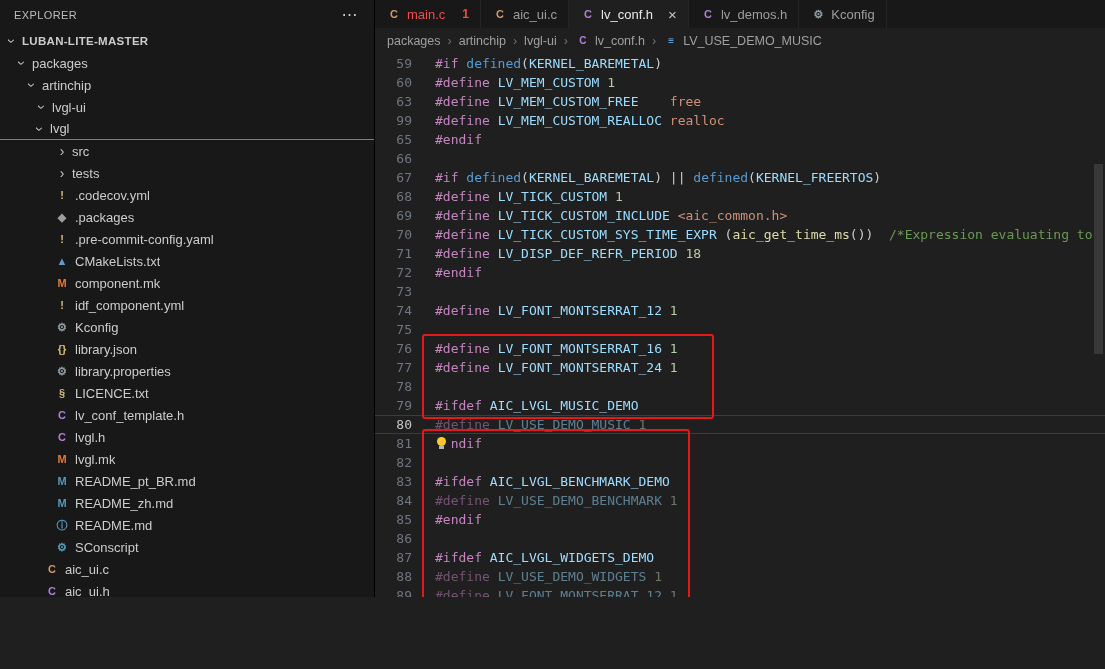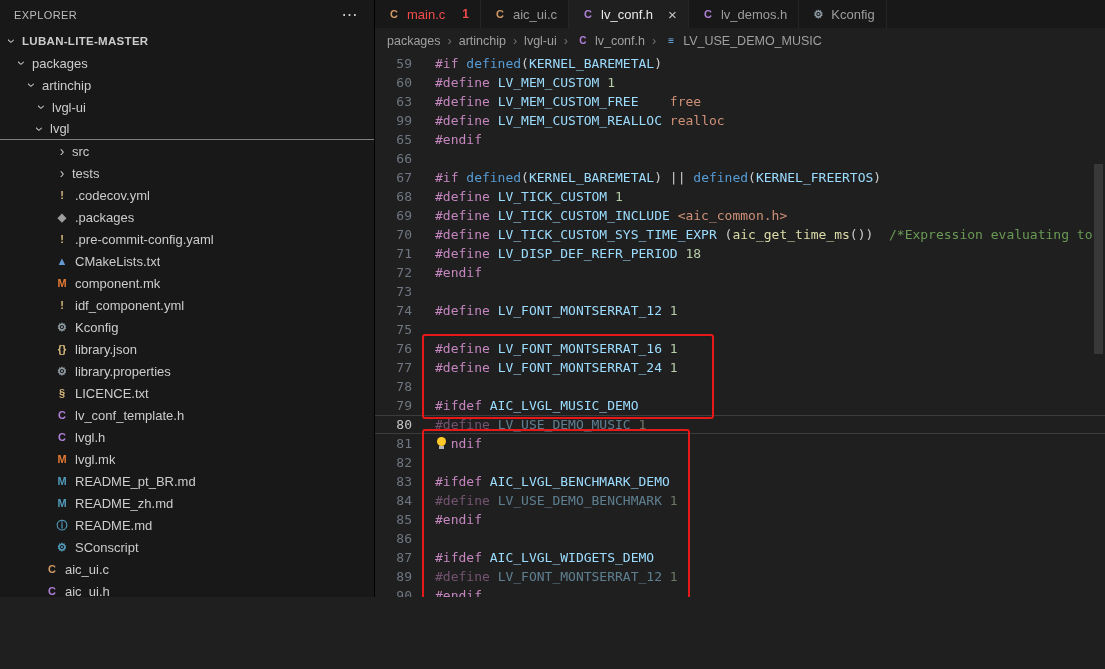--- a/index.html
+++ b/index.html
@@ -252,19 +252,20 @@
           <span class="bulb"></span>
         </div>
         <div class="crow current"><span class="gut">80</span><span class="ctext dim"><span class="tk-k">#define </span><span class="tk-m">LV_USE_DEMO_MUSIC </span><span class="tk-num">1</span></span></div>
         <div class="crow"><span class="gut">81</span><span class="ctext"><span class="tk-k">#endif</span></span></div>
         <div class="crow"><span class="gut">82</span><span class="ctext"></span></div>
         <div class="crow"><span class="gut">83</span><span class="ctext"><span class="tk-k">#ifdef </span><span class="tk-m">AIC_LVGL_BENCHMARK_DEMO</span></span></div>
         <div class="crow"><span class="gut">84</span><span class="ctext dim"><span class="tk-k">#define </span><span class="tk-m">LV_USE_DEMO_BENCHMARK </span><span class="tk-num">1</span></span></div>
         <div class="crow"><span class="gut">85</span><span class="ctext"><span class="tk-k">#endif</span></span></div>
         <div class="crow"><span class="gut">86</span><span class="ctext"></span></div>
         <div class="crow"><span class="gut">87</span><span class="ctext"><span class="tk-k">#ifdef </span><span class="tk-m">AIC_LVGL_WIDGETS_DEMO</span></span></div>
+        <div class="crow"><span class="gut">88</span><span class="ctext dim"><span class="tk-k">#define </span><span class="tk-m">LV_USE_DEMO_WIDGETS </span><span class="tk-num">1</span></span></div>
         <div class="crow"><span class="gut">89</span><span class="ctext dim"><span class="tk-k">#define </span><span class="tk-m">LV_FONT_MONTSERRAT_12 </span><span class="tk-num">1</span></span></div>
         <div class="crow"><span class="gut">90</span><span class="ctext"><span class="tk-k">#endif</span></span></div>
         <div class="redbox" style="left: 47px; top: 280px; width: 292px; height: 85px;"></div>
         <div class="redbox" style="left: 47px; top: 375px; width: 268px; height: 237px;"></div>
       </div>
   </main>
 </div>
 
 </body></html>

